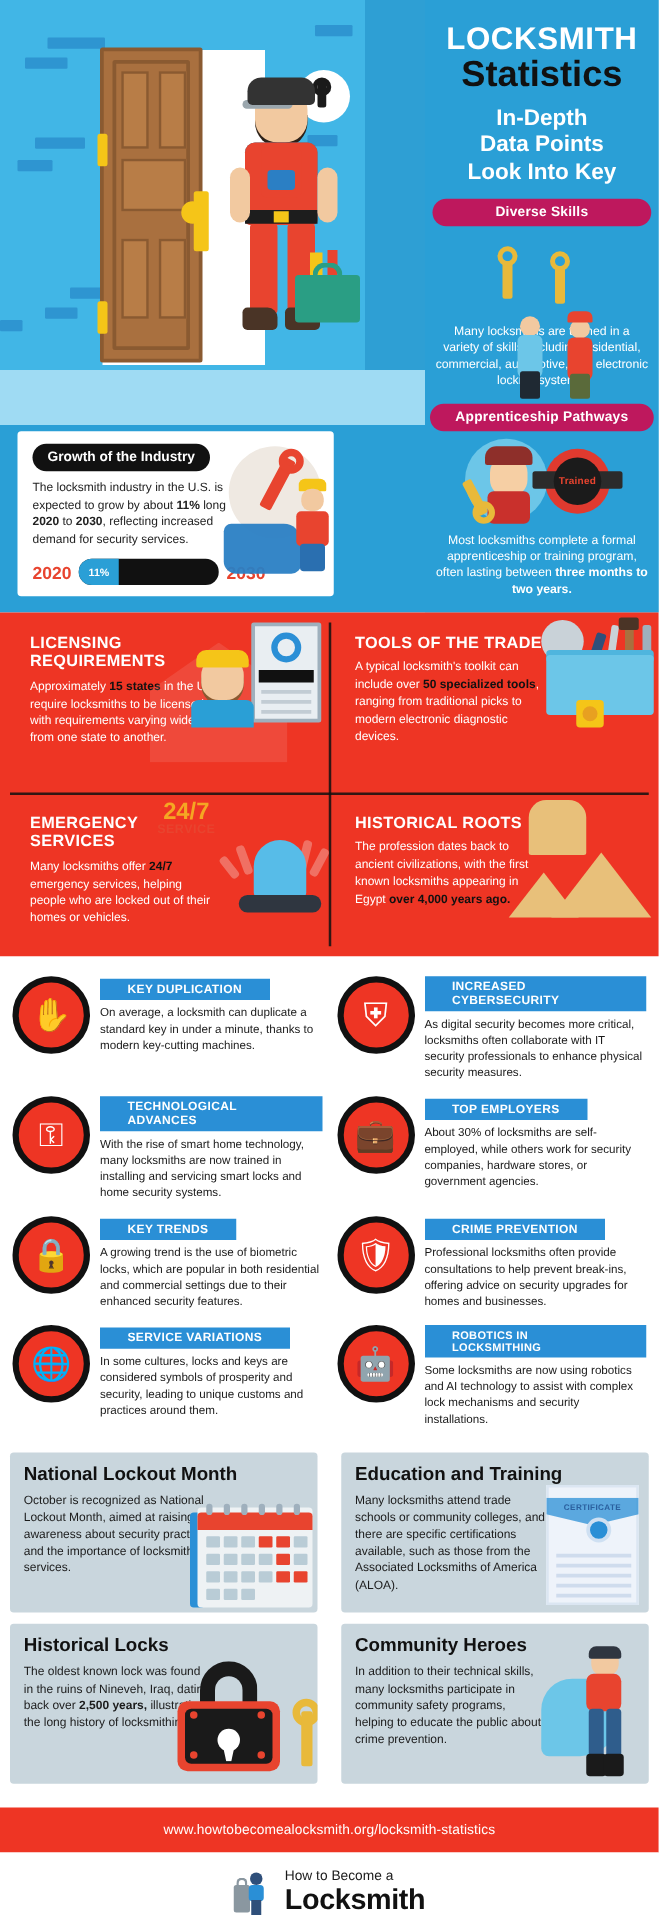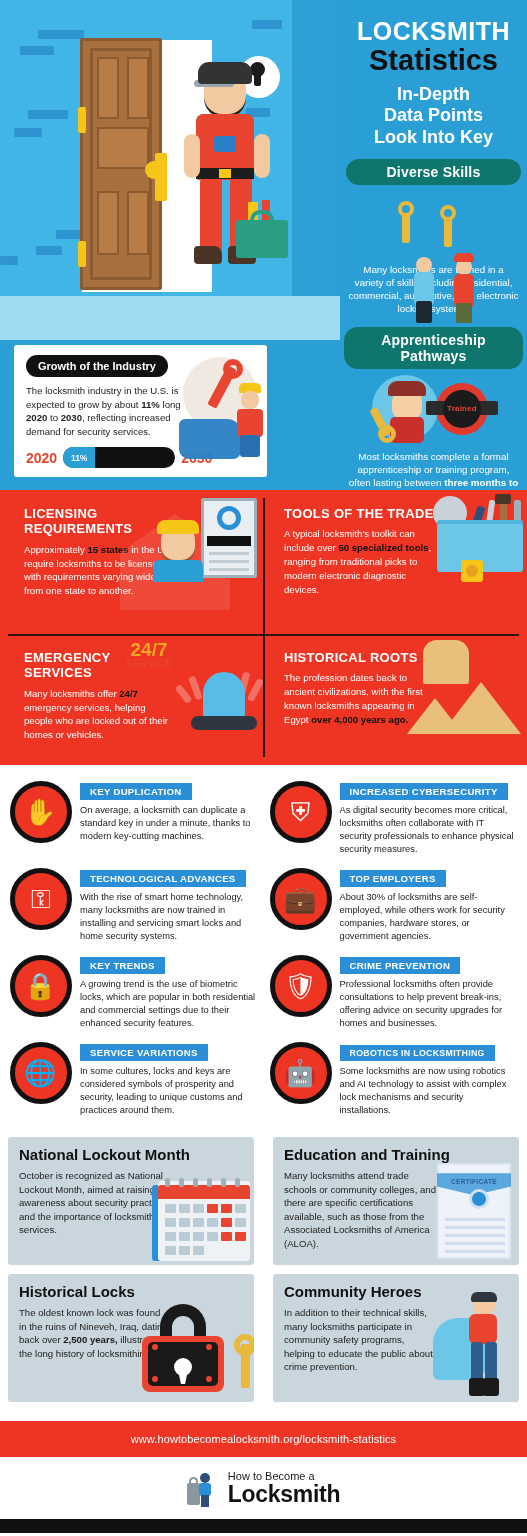--- a/index.html
+++ b/index.html
@@ -18,22 +18,22 @@
   .hero-floor { position:absolute; left:0; top:296px; width:340px; height:44px; background:#9fdbf3; }
   .brick { position:absolute; height:9px; background:#2b8fcc; border-radius:1px; opacity:.85; }
   .hero-right { position:absolute; right:0; top:0; width:187px; height:490px; background:#2a9fd6; }
 
   .title-block { position:absolute; left:340px; top:18px; width:187px; text-align:center; color:#fff; }
   .t1 { font-size:25px; font-weight:700; letter-spacing:.5px; line-height:1.05; }
   .t2 { font-size:29px; font-weight:800; color:#111; line-height:1.1; margin-top:1px;}
   .t3 { font-size:18px; font-weight:700; line-height:1.18; margin-top:7px; }
 
   .pill {
-    background:#0f766e; color:#fff; border-radius:14px;
-    font-size:14px; font-weight:700; text-align:center;
+    background:#be185d; color:#fff; border-radius:14px;
+    font-size:11px; font-weight:700; text-align:center;
     padding:5px 8px; letter-spacing:.2px;
   }
   .sidecap { color:#fff; font-size:9.8px; line-height:1.33; text-align:center; padding:0 8px; }
   .sidecap b { font-weight:700; }
 
   
   .door-frame { position:absolute; left:82px; top:40px; width:130px; height:252px; background:#fff; }
   .door { position:absolute; left:80px; top:38px; width:82px; height:252px; background:#a9703f;
           border:3px solid #8a5a31; border-radius:2px; }
   .door-in { position:absolute; inset:7px; border:3px solid #8a5a31; border-radius:2px; }
@@ -156,21 +156,21 @@
   .iconsec { width:527px; padding:12px 8px 6px; background:#fff; }
   .irow { display:flex; gap:8px; margin-bottom:4px; }
   .icard { width:50%; display:flex; gap:8px; padding:4px 2px; }
   .ibadge { flex:0 0 62px; width:62px; height:62px; border-radius:50%; background:#ee3524;
             border:5px solid #111; position:relative; }
   .ibadge.acc { border-color:#111; box-shadow:0 0 0 0 transparent; }
   .ibadge.acc::before{ content:""; position:absolute; right:-5px; top:-5px; width:30px; height:30px;
                        background:#2a8fd6; border-radius:0 50% 0 0; z-index:-1;}
   .ibody { flex:1 1 auto; min-width:0; }
   .ilabel { display:inline-block; background:#2a8fd6; color:#fff; font-size:9.6px; font-weight:800;
-            letter-spacing:.3px; padding:3px 10px; }
+            letter-spacing:.3px; padding:3px 22px; }
   .itext { font-size:9.3px; color:#1a1a1a; line-height:1.4; margin-top:4px; }
   .glyph { position:absolute; inset:0; display:flex; align-items:center; justify-content:center;
            color:#fff; font-size:26px; line-height:1; }
 
   
   .greysec { width:527px; padding:6px 8px 10px; background:#fff; }
   .grow { display:flex; gap:19px; margin-bottom:9px; }
   .gcard { width:50%; background:#c9d6dd; border-radius:3px; padding:10px 11px; position:relative;
            overflow:hidden; min-height:128px; }
   .gtitle { font-size:15px; font-weight:800; color:#111; line-height:1.12; }

